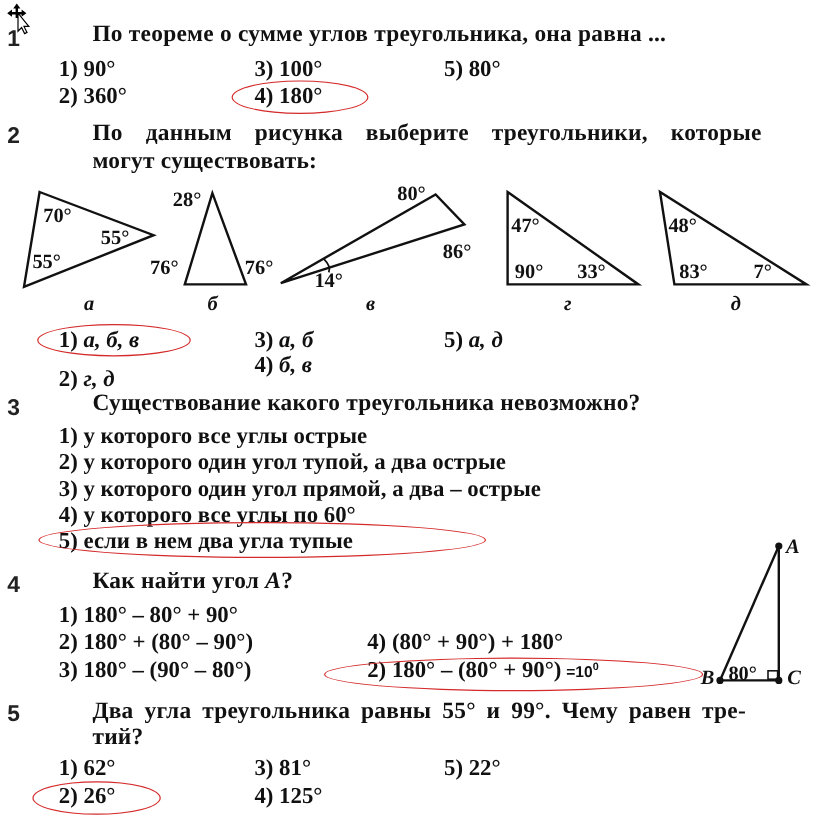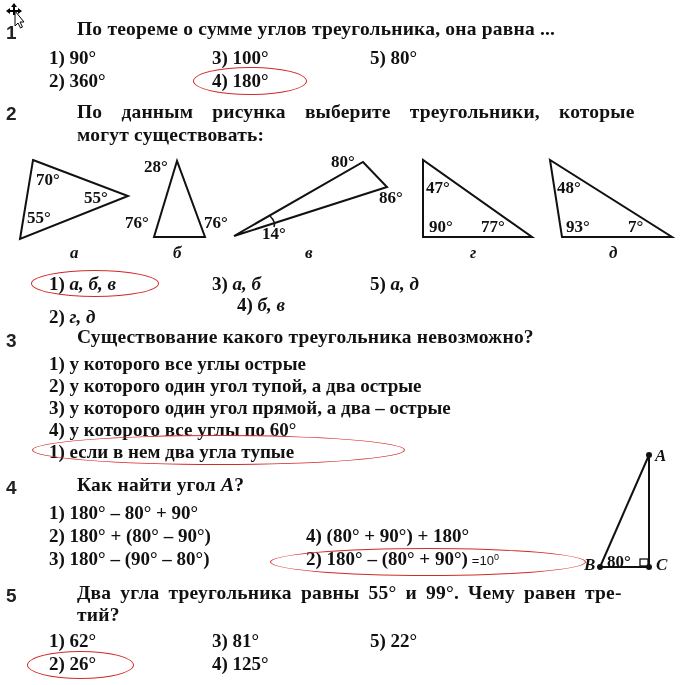--- a/index.html
+++ b/index.html
@@ -9,21 +9,21 @@
     .qnum { position:absolute; left:6px; font-family:"Liberation Sans","DejaVu Sans",sans-serif;
             font-weight:bold; font-size:19px; color:#222; }
     .q { font-size:19.5px; font-weight:bold; letter-spacing:0.2px;margin-left:28px; }
     .ans { font-size:19px; font-weight:bold; }
     .it { font-style:italic; }
     .ell { position:absolute; border:1.3px solid #d42a2a; border-radius:50%; box-sizing:border-box; }
     .lbl { font-size:17px; font-weight:bold; }
     .fig-label { font-size:17px; font-weight:bold; font-style:italic; }
     svg { position:absolute; overflow:visible; }
     .cursor { position:absolute; left:6px; top:3px; }
-    .small { font-family:"Liberation Sans","DejaVu Sans",sans-serif; font-size:13px; font-weight:normal; }
+    .small { font-family:"Liberation Sans","DejaVu Sans",sans-serif; font-size:13px; font-weight:bold; }
   </style>
 </head>
 <body>
 
 <svg class="cursor" width="22" height="26" viewBox="0 0 22 26">
   <path d="M8 0 L5 4 L7 4 L7 7 L4 7 L4 5 L0 8 L4 11 L4 9 L7 9 L7 12 L9 12 L9 9 L12 9 L12 11 L16 8 L12 5 L12 7 L9 7 L9 4 L11 4 Z" fill="#000"></path>
   <path d="M9 8 L9 23 L12 20 L14.5 25 L16.5 24 L14 19 L18 19 Z" fill="#fff" stroke="#000" stroke-width="1"></path>
 </svg>
 
 <div>
@@ -59,65 +59,65 @@
   <span class="abs lbl" style="left:84px; top:188px;">55°</span>
   <span class="abs lbl" style="left:27px; top:208px;">55°</span>
   <span class="abs fig-label" style="left:70px; top:243px;">а</span>
 
   <span class="abs lbl" style="left:144px; top:157px;">28°</span>
   <span class="abs lbl" style="left:125px; top:213px;">76°</span>
   <span class="abs lbl" style="left:204px; top:213px;">76°</span>
   <span class="abs fig-label" style="left:173px; top:243px;">б</span>
 
   <span class="abs lbl" style="left:331px; top:152px;">80°</span>
-  <span class="abs lbl" style="left:369px; top:188px;margin-left:10px;">86°</span>
+  <span class="abs lbl" style="left:369px; top:200px;">86°</span>
   <span class="abs lbl" style="left:262px; top:224px;">14°</span>
   <span class="abs fig-label" style="left:305px; top:243px;">в</span>
 
   <span class="abs lbl" style="left:426px; top:178px;">47°</span>
   <span class="abs lbl" style="left:429px; top:217px;">90°</span>
-  <span class="abs lbl" style="left:481px; top:217px;">77°</span>
+  <span class="abs lbl" style="left:481px; top:217px;">33°</span>
   <span class="abs fig-label" style="left:470px; top:243px;">г</span>
 
   <span class="abs lbl" style="left:557px; top:178px;">48°</span>
-  <span class="abs lbl" style="left:566px; top:217px;">93°</span>
+  <span class="abs lbl" style="left:566px; top:217px;">83°</span>
   <span class="abs lbl" style="left:628px; top:217px;">7°</span>
   <span class="abs fig-label" style="left:609px; top:243px;">д</span>
 
   <div class="abs ans" style="left:49px; top:273px;">
     <span>1)</span>
     <span class="it">а, б, в</span>
   </div>
   <div class="abs ans" style="left:49px; top:306px;text-align:center;">
     <span>2)</span>
     <span class="it">г, д</span>
   </div>
   <div class="abs ans" style="left:212px; top:273px;">
     <span>3)</span>
     <span class="it">а, б</span>
   </div>
-  <div class="abs ans" style="left:212px; top:294px;margin-left:25px;">
+  <div class="abs ans" style="left:212px; top:294px;">
     <span>4)</span>
     <span class="it">б, в</span>
   </div>
   <div class="abs ans" style="left:370px; top:273px;">
     <span>5)</span>
     <span class="it">а, д</span>
   </div>
   <div class="ell" style="left:31px; top:270px; width:128px; height:27px;"></div>
 </div>
 
 <div>
   <span class="qnum" style="top:330px;">3</span>
   <span class="abs q" style="left:49px; top:326px;">Существование какого треугольника невозможно?</span>
   <span class="abs ans" style="left:49px; top:353px;">1) у которого все углы острые</span>
   <span class="abs ans" style="left:49px; top:375px;">2) у которого один угол тупой, а два острые</span>
   <span class="abs ans" style="left:49px; top:397px;">3) у которого один угол прямой, а два – острые</span>
   <span class="abs ans" style="left:49px; top:419px;">4) у которого все углы по 60°</span>
-  <span class="abs ans" style="left:49px; top:441px;">1) если в нем два угла тупые</span>
+  <span class="abs ans" style="left:49px; top:441px;">5) если в нем два угла тупые</span>
   <div class="ell" style="left:32px; top:435px; width:373px; height:30px;"></div>
 </div>
 
 <div>
   <span class="qnum" style="top:477px;">4</span>
   <div class="abs q" style="left:49px; top:474px;">
     <span>Как найти угол </span><span class="it">A</span><span>?</span>
   </div>
   <span class="abs ans" style="left:49px; top:502px;">1) 180° – 80° + 90°</span>
   <span class="abs ans" style="left:49px; top:525px;">2) 180° + (80° – 90°)</span>

